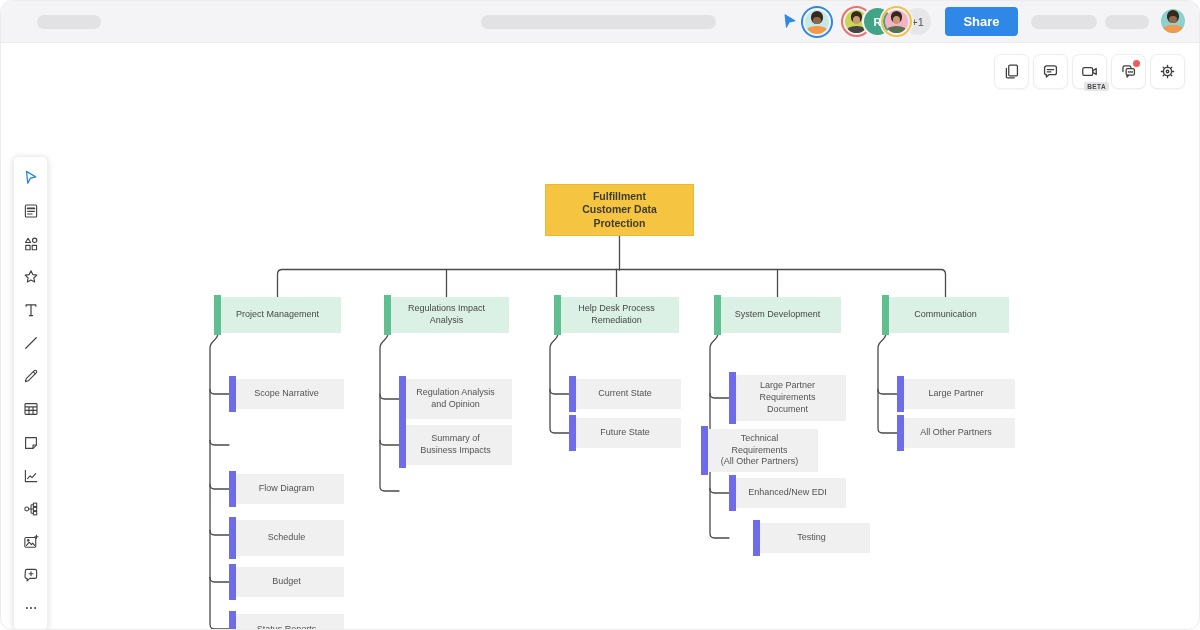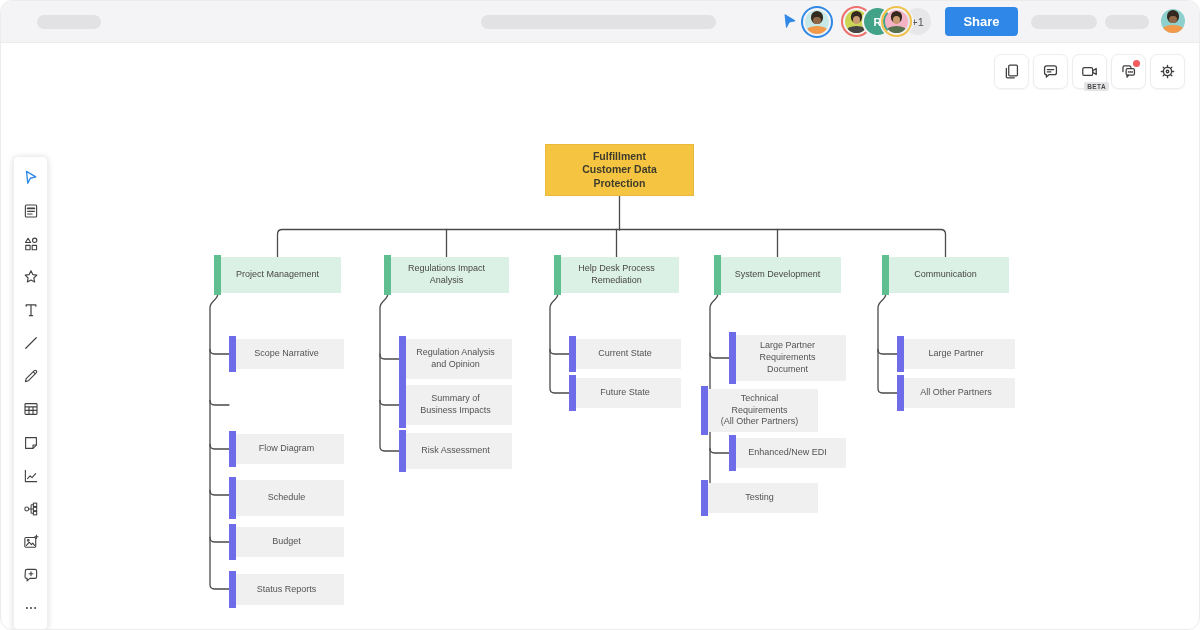--- a/index.html
+++ b/index.html
@@ -51,21 +51,21 @@
     position:absolute; left:12px; top:155px; width:35px; height:474px; z-index:15;
     background:#fff; border-radius:5px; border:1px solid #F0F0F2;
     box-shadow:0 1px 6px rgba(0,0,0,.14);
     display:flex; flex-direction:column; align-items:center; justify-content:space-between;
     padding:11px 0;
   }
   .tool-btn { width:20px; height:20px; display:flex; align-items:center; justify-content:center; cursor:pointer; background:none; border:none; }
   .tool-btn svg { width:18px; height:18px; }
 
   
-  .canvas { position:absolute; inset:0; z-index:1; }
+  .canvas { position:absolute; inset:0; z-index:1;margin-top:40px; }
   .connectors { position:absolute; left:0; top:0; pointer-events:none; }
   .connectors path { stroke:#4A4A4A; stroke-width:1.3; fill:none; stroke-linecap:round; }
   .node {
     position:absolute; display:flex; align-items:center; justify-content:center;
     text-align:center; white-space:pre-line; line-height:1.3; cursor:pointer;
   }
   .root-node { background:#F5C542; border:1px solid #E9B93B; font-weight:700; font-size:10.5px; color:#3E3B2B; }
   .l1 { background:#DCF1E5; font-size:9px; color:#474747; }
   .l2 { background:#F0F0F1; font-size:9px; color:#535353; }
   .bar { position:absolute; width:7px; }
@@ -340,24 +340,20 @@
     <div class="node l2" style="left:398px; top:338px; width:113px; height:40px;">
       <i class="bar p"></i>
       <span>Regulation Analysis
 and Opinion</span>
     </div>
     <div class="node l2" style="left:398px; top:384px; width:113px; height:40px;">
       <i class="bar p"></i>
       <span>Summary of
 Business Impacts</span>
     </div>
-    <div class="node l2" style="left:398px; top:432px; width:113px; height:36px;">
-      <i class="bar p"></i>
-      <span>Risk Assessment</span>
-    </div>
 
     <div class="node l2" style="left:568px; top:338px; width:112px; height:30px;">
       <i class="bar p"></i>
       <span>Current State</span>
     </div>
     <div class="node l2" style="left:568px; top:377px; width:112px; height:30px;">
       <i class="bar p"></i>
       <span>Future State</span>
     </div>
 
@@ -370,21 +366,21 @@
     <div class="node l2" style="left:700px; top:388px; width:117px; height:43px;">
       <i class="bar p"></i>
       <span>Technical
 Requirements
 (All Other Partners)</span>
     </div>
     <div class="node l2" style="left:728px; top:437px; width:117px; height:30px;">
       <i class="bar p"></i>
       <span>Enhanced/New EDI</span>
     </div>
-    <div class="node l2" style="left:700px; top:482px; width:117px; height:30px;">
+    <div class="node l2" style="left:752px; top:482px; width:117px; height:30px;">
       <i class="bar p"></i>
       <span>Testing</span>
     </div>
 
     <div class="node l2" style="left:896px; top:338px; width:118px; height:30px;">
       <i class="bar p"></i>
       <span>Large Partner</span>
     </div>
     <div class="node l2" style="left:896px; top:377px; width:118px; height:30px;">
       <i class="bar p"></i>

